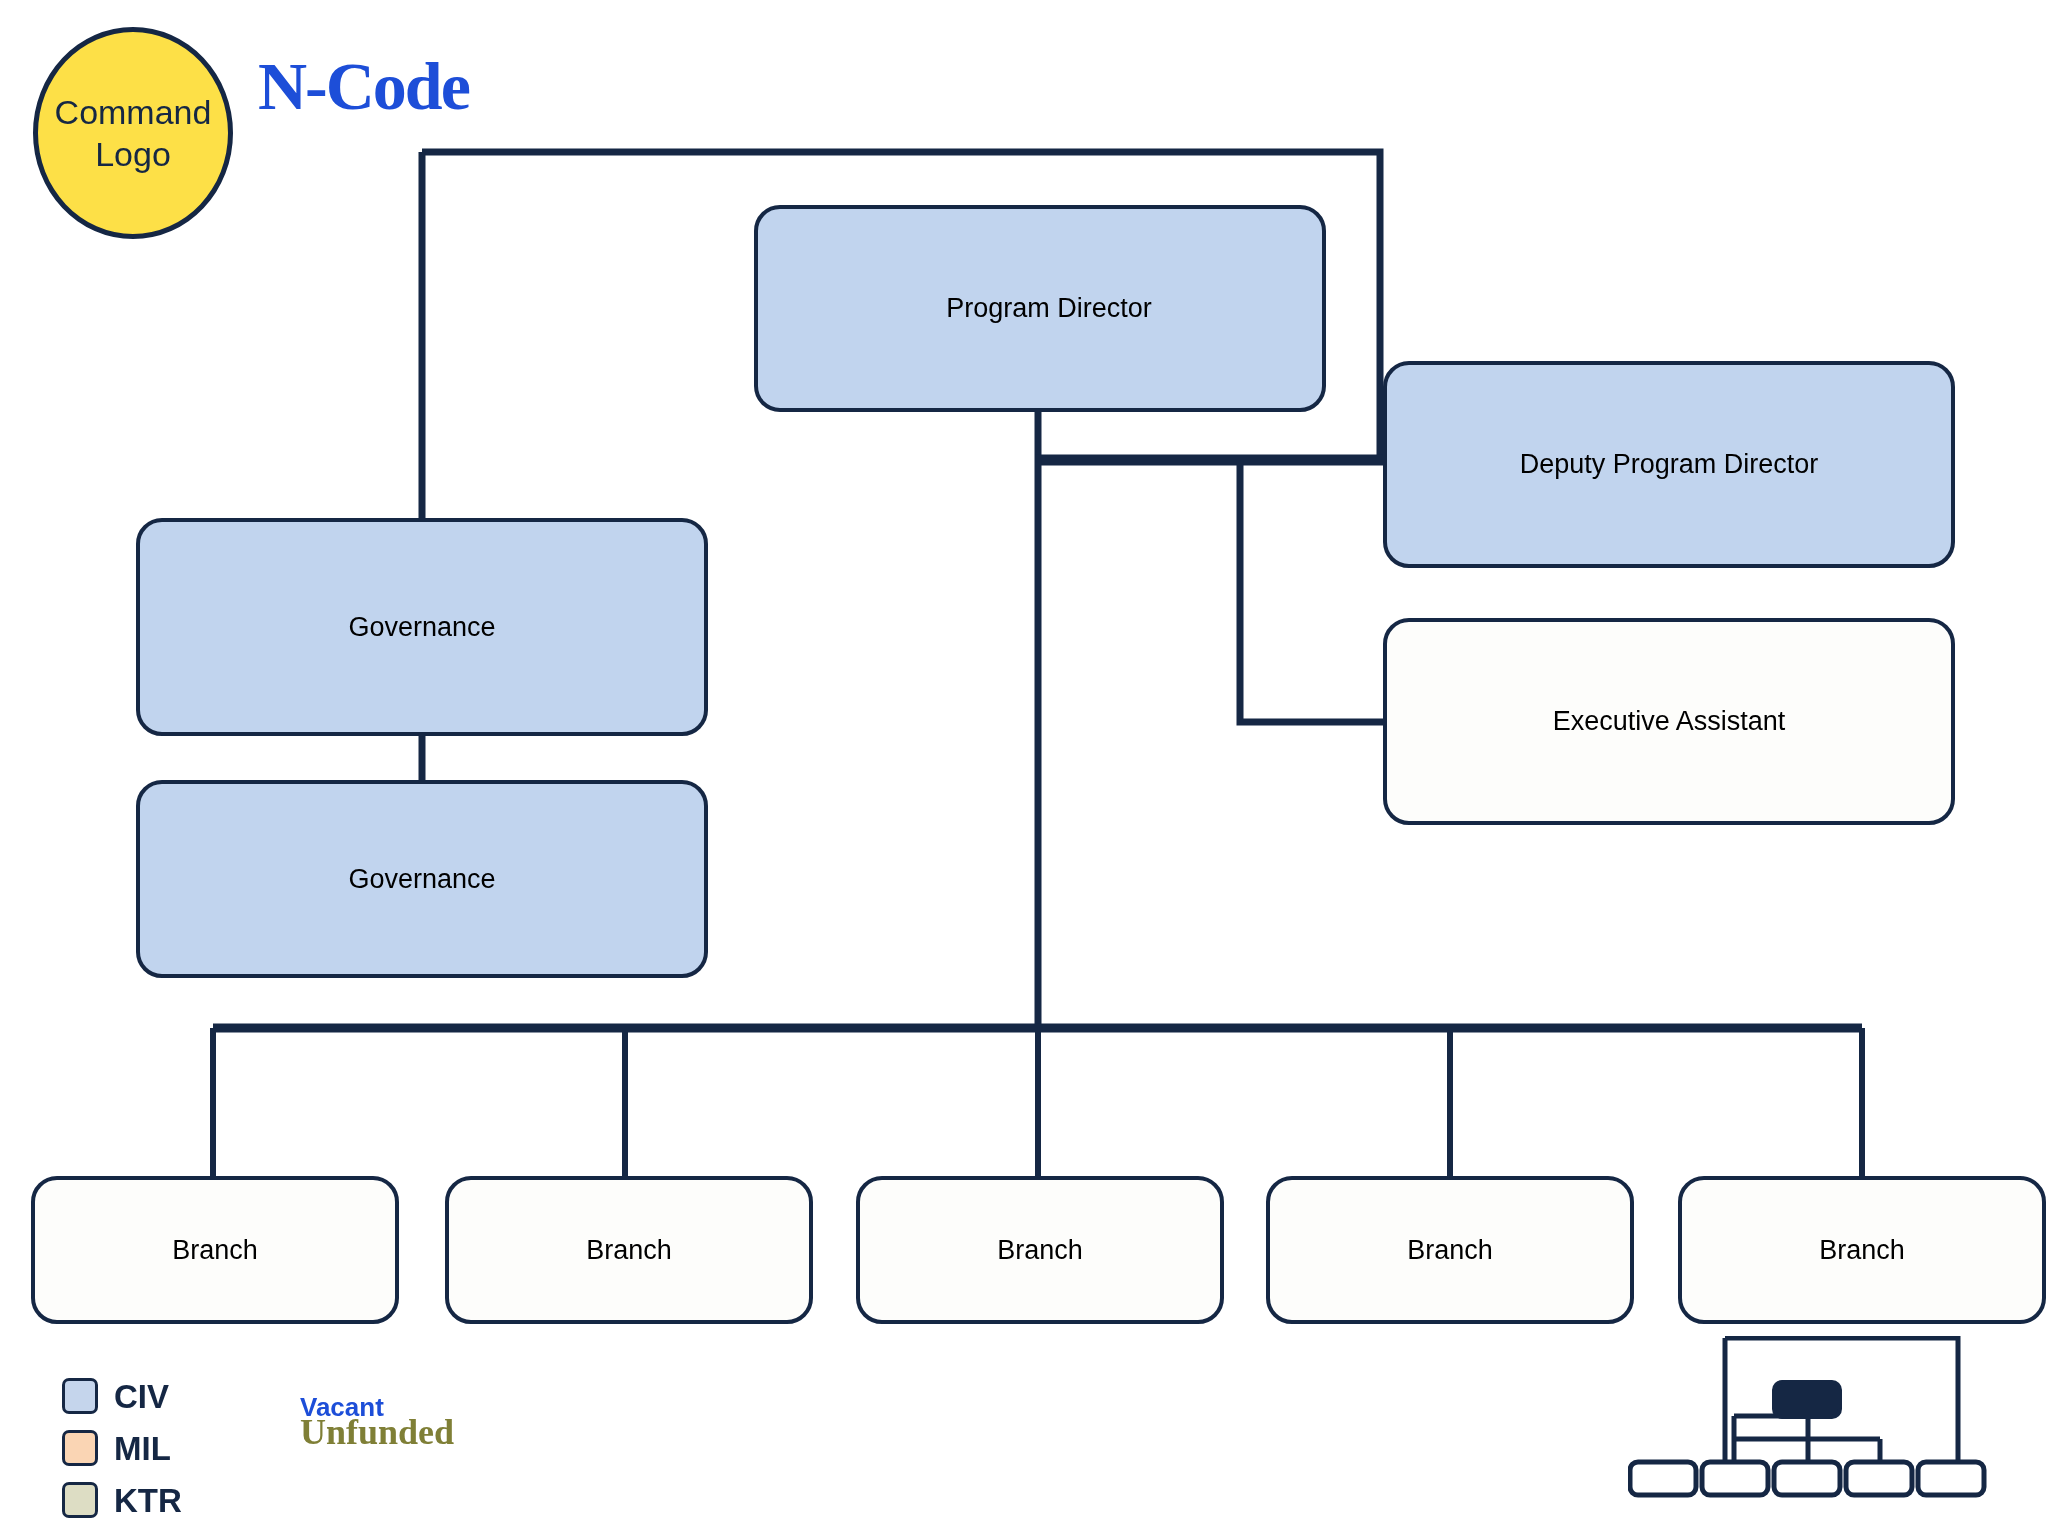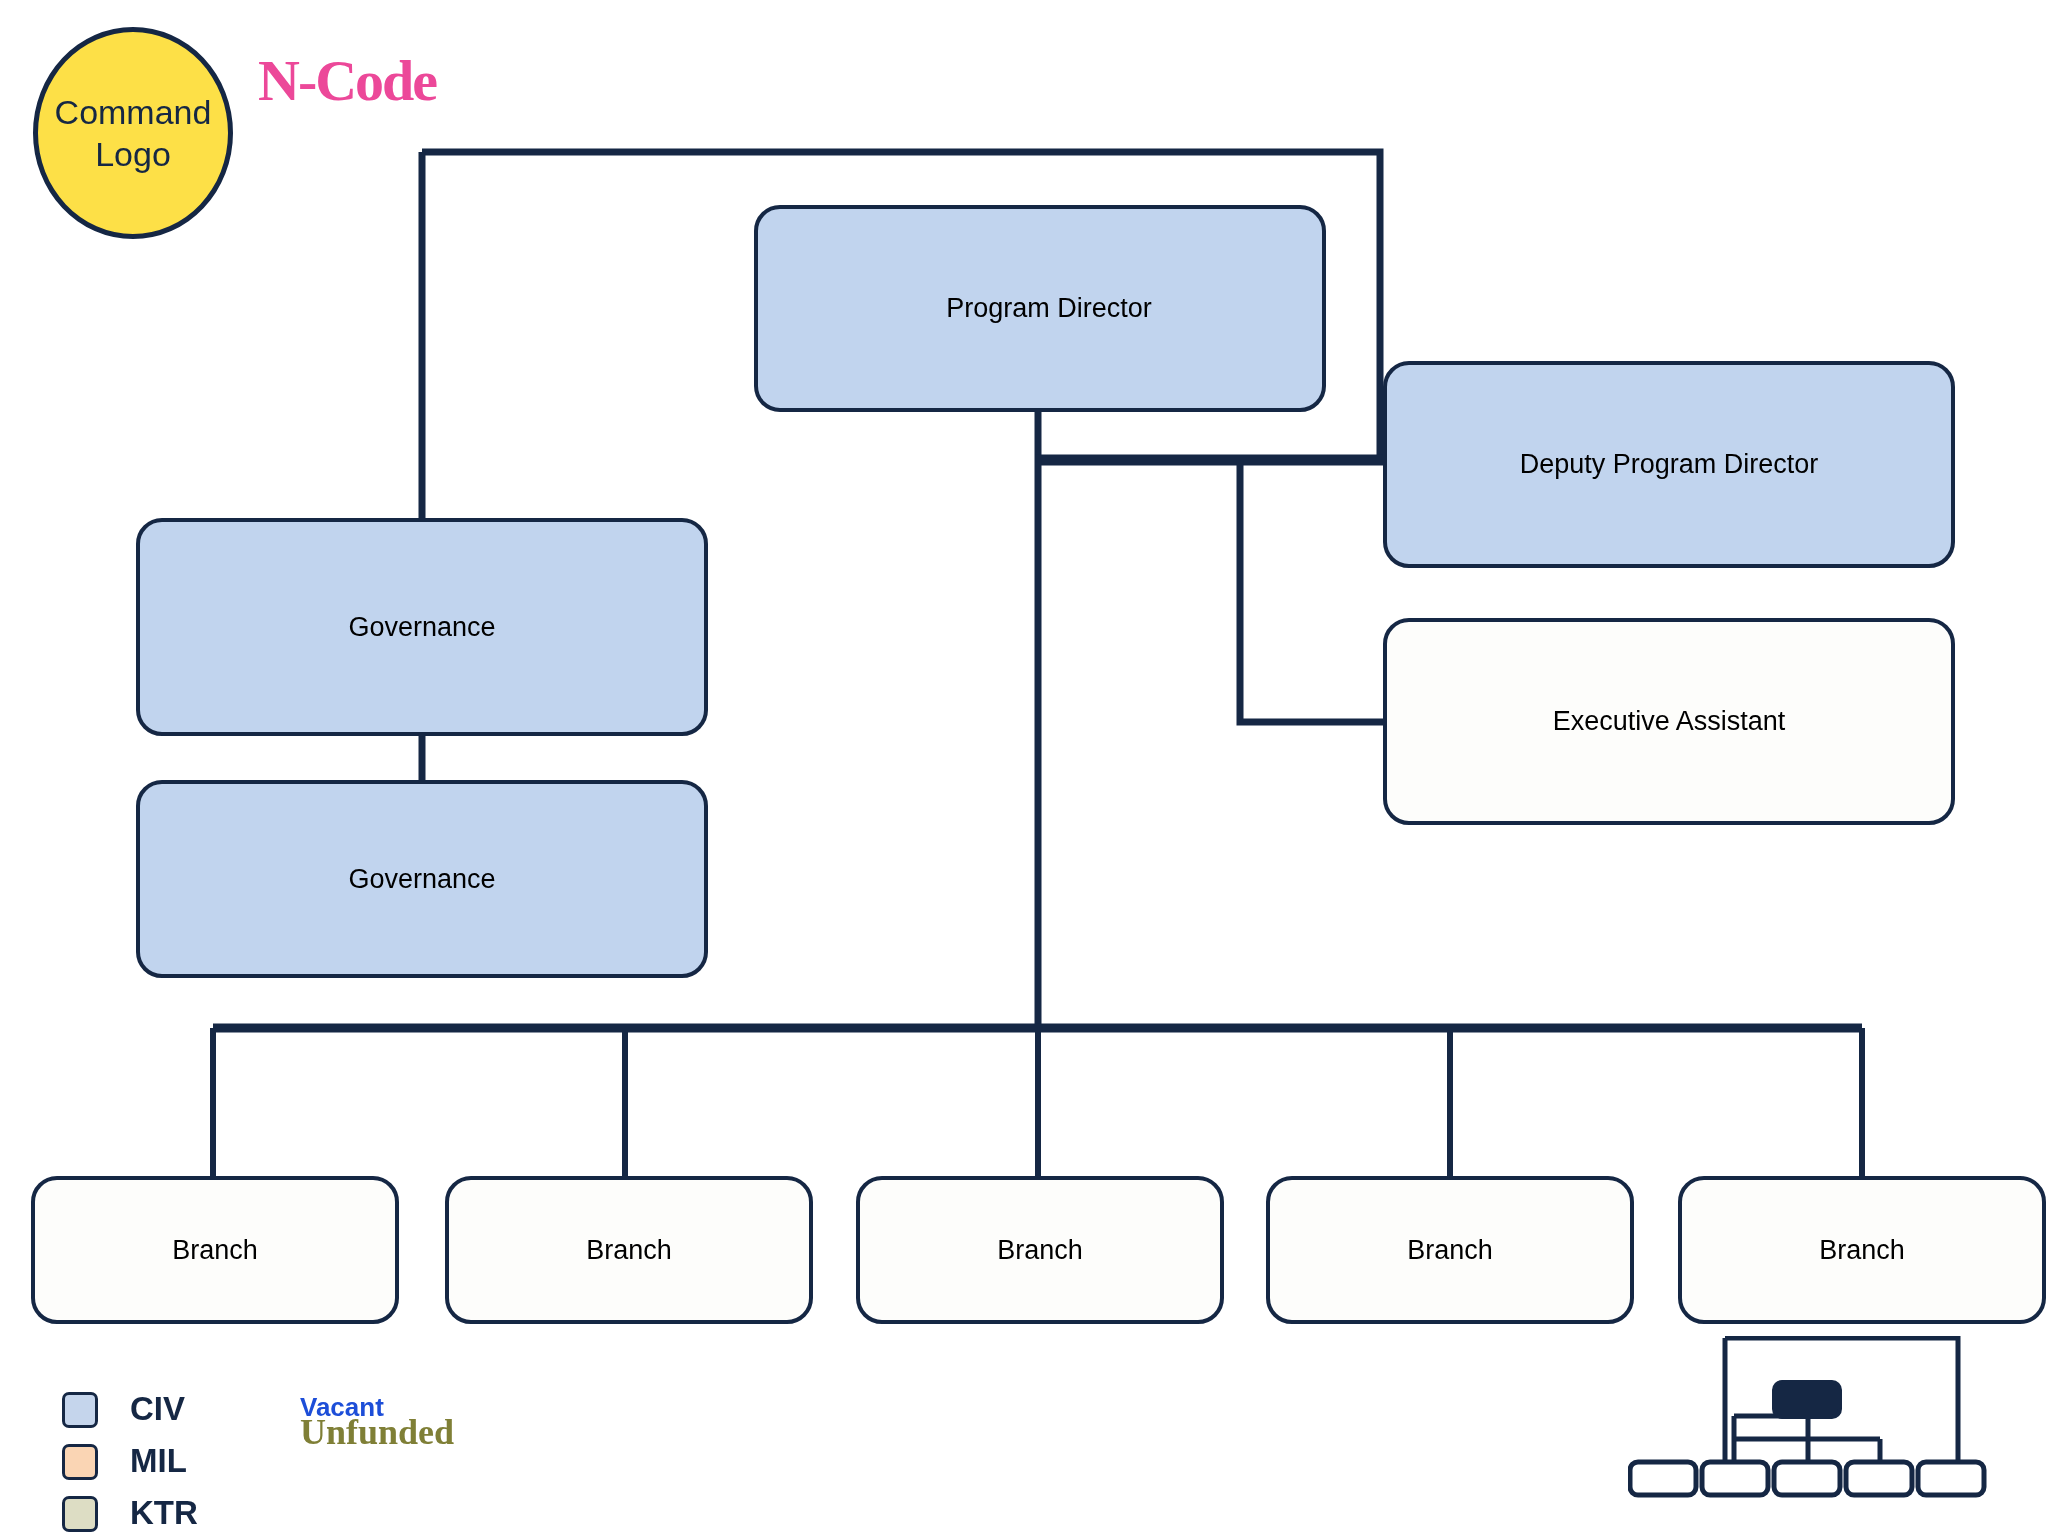--- a/index.html
+++ b/index.html
@@ -46,23 +46,23 @@
     line-height: 1.25;
     color: #152744;
     font-family: "Liberation Sans", sans-serif;
     letter-spacing: 0px;
   }
   
   .title {
     position: absolute;
     left: 258px;
     top: 52px;
-    font-size: 58px;
-    font-weight: bold;
-    color: #ec4899;
+    font-size: 68px;
+    font-weight: bold;
+    color: #1d4ed8;
     letter-spacing: -2px;
     line-height: 1;
     font-family: "Liberation Serif", serif;
   }
   
   .node {
     position: absolute;
     border: 4px solid #152744;
     border-radius: 26px;
     box-sizing: border-box;
@@ -84,24 +84,23 @@
     top: 1378px;
     width: 420px;
   }
   .legend-col-swatches {
     position: absolute;
     left: 0;
     top: 0;
   }
   .legend-row {
     display: flex;
-    align-items: flex-end;
+    align-items: flex-start;
     height: 50px;
     margin-bottom: 2px;
-    gap: 16px;
   }
   .swatch {
     width: 36px;
     height: 36px;
     border: 3px solid #152744;
     border-radius: 7px;
     box-sizing: border-box;
     margin-right: 16px;
   }
   .legend-label {

